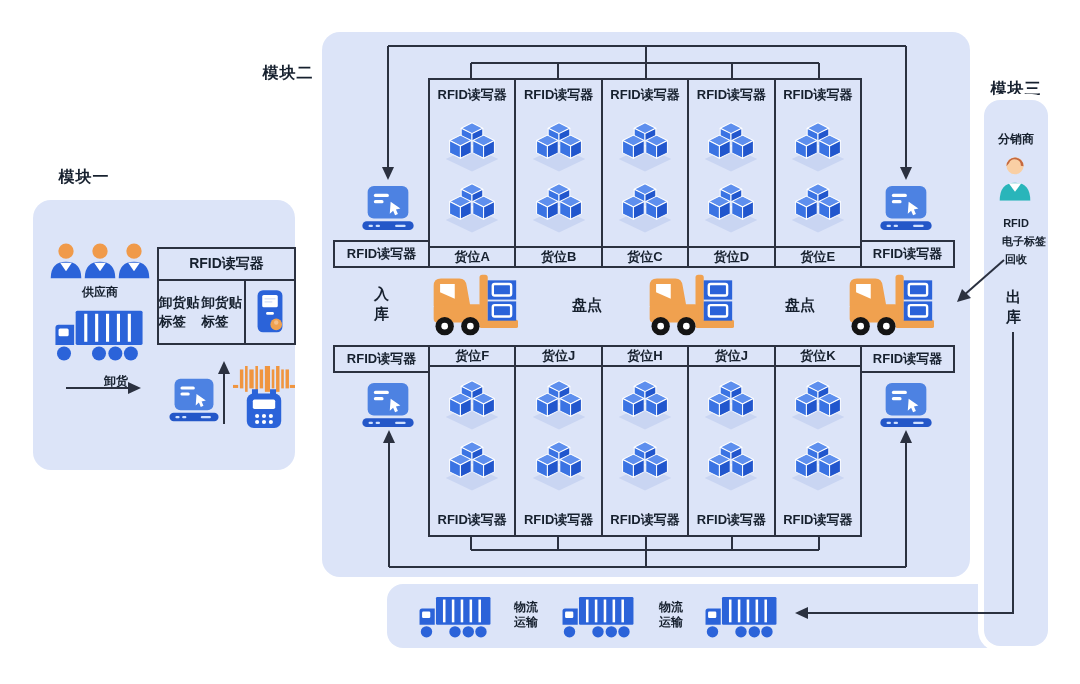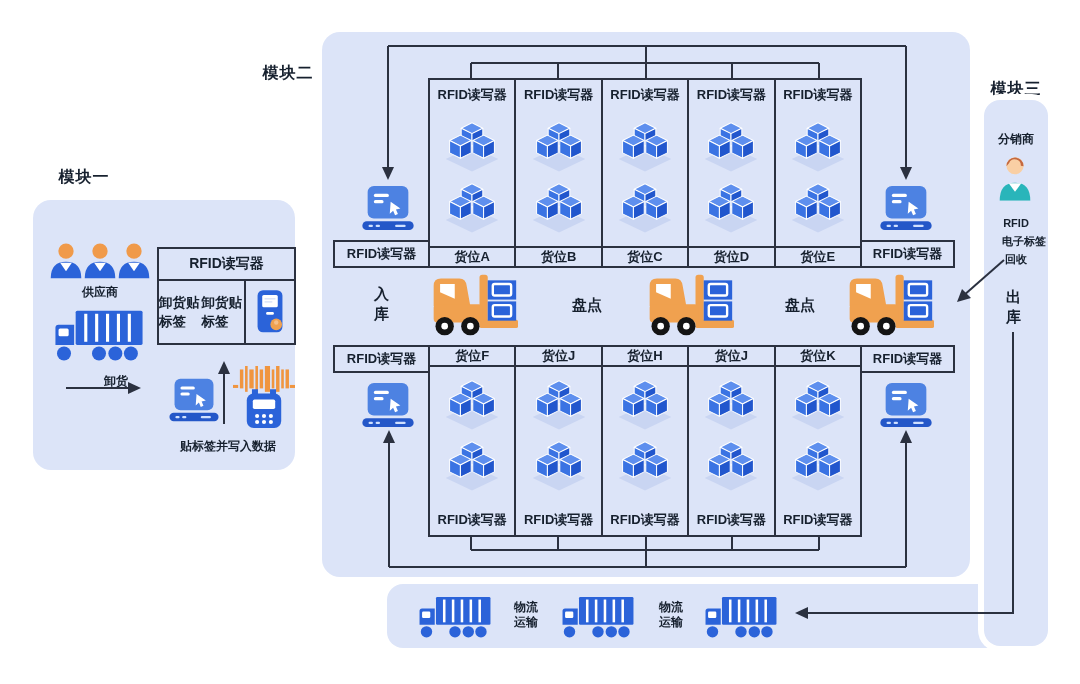--- a/index.html
+++ b/index.html
@@ -343,21 +343,20 @@
       </div>
     </div>
   </div>
 
   <svg class="icon" style="left:168px;top:378px;" width="52" height="44" viewBox="0 0 60 52">
       <use href="#sym-laptop"></use>
     </svg>
   <svg class="icon" style="left:233px;top:363px;" width="62" height="68" viewBox="0 0 72 76">
       <use href="#sym-barcode"></use>
     </svg>
-  <div class="lbl fs14" style="left:140px;top:437px;width:176px;height:18px;">贴标签并写入数据</div>
 
   <div class="mod" style="left:387px;top:584px;width:656px;height:64px;border-radius:16px;"></div>
   <svg class="icon" style="left:417px;top:592px;" width="76" height="48" viewBox="0 0 120 72">
       <use href="#sym-truck"></use>
     </svg>
   <div class="lbl fs14" style="left:504px;top:597px;width:44px;height:36px;flex-direction:column;">
     <span>物流</span>
     <span>运输</span>
   </div>
   <svg class="icon" style="left:560px;top:592px;" width="76" height="48" viewBox="0 0 120 72">

